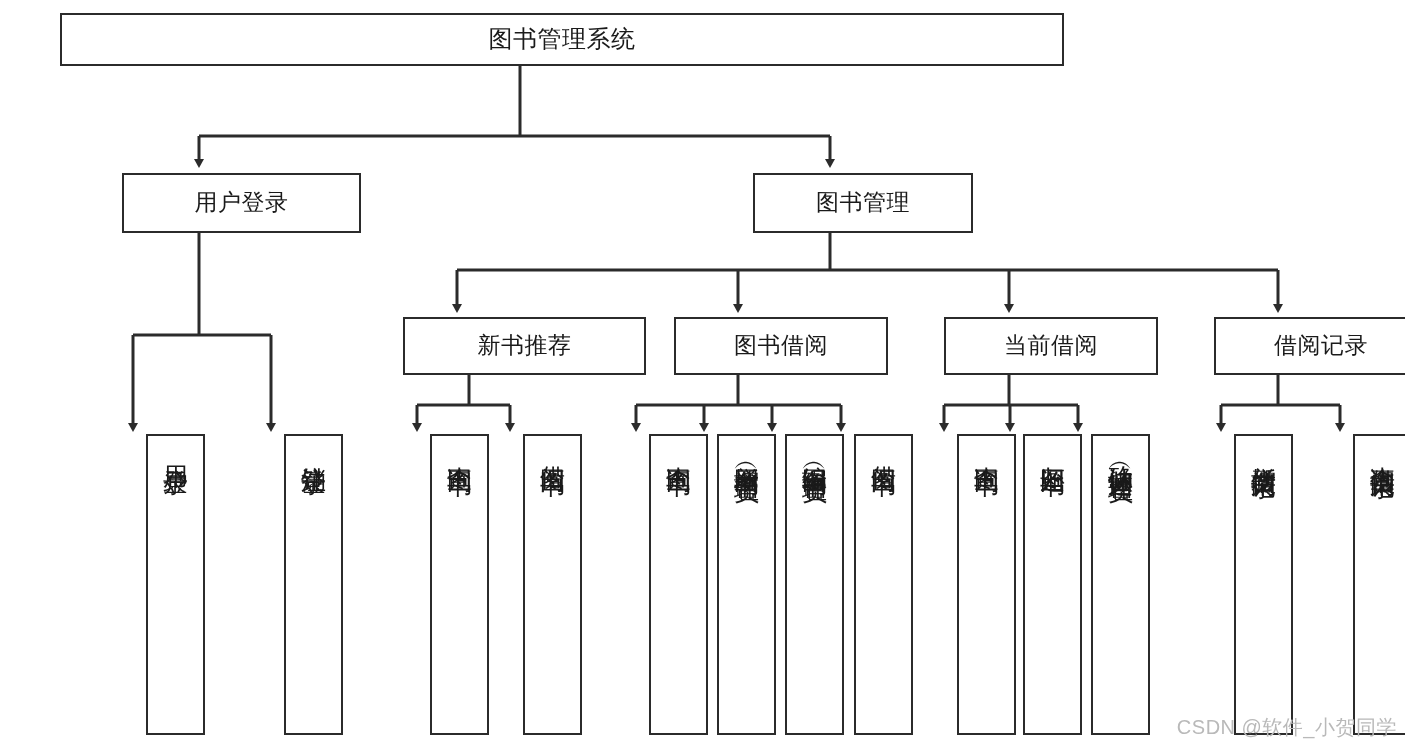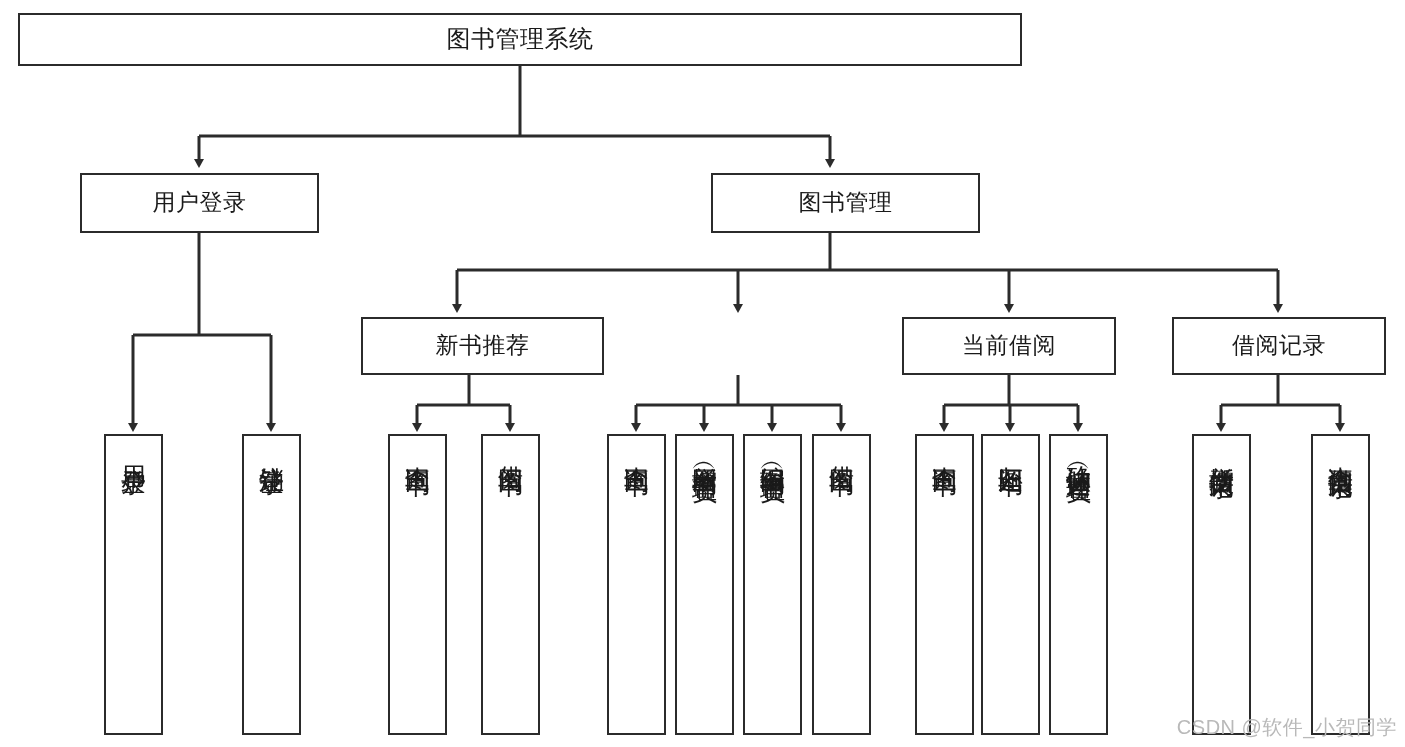--- a/index.html
+++ b/index.html
@@ -28,20 +28,21 @@
   .node {
     position: absolute;
     box-sizing: border-box;
     background: #ffffff;
     border: 2px solid #2b2b2b;
     display: flex;
     align-items: center;
     justify-content: center;
     color: #1a1a1a;
     z-index: 2;
+    margin-left: 42px;
   }
   .node .label {
     display: block;
     text-align: center;
     line-height: 1.18;
     letter-spacing: 0.5px;
   }
   .node.horiz .label {
     writing-mode: horizontal-tb;
     font-size: 23px;
@@ -126,27 +127,30 @@
     </g>
   </svg>
 
   <div class="node root horiz" style="left:18px; top:13px; width:1004px; height:53px;">
     <span class="label">图书管理系统</span>
   </div>
 
   <div class="node horiz" style="left:80px; top:173px; width:239px; height:60px;">
     <span class="label">用户登录</span>
   </div>
-  <div class="node horiz" style="left:711px; top:173px; width:269px; height:60px;">
+  <div class="node horiz" style="left:711px; top:173px; width:220px; height:60px;">
     <span class="label">图书管理</span>
   </div>
 
   <div class="node horiz" style="left:361px; top:317px; width:243px; height:58px;">
     <span class="label">新书推荐</span>
   </div>
+  <div class="node horiz" style="left:632px; top:317px; width:214px; height:58px;">
+    <span class="label">图书借阅</span>
+  </div>
   <div class="node horiz" style="left:1172px; top:317px; width:214px; height:58px;">
     <span class="label">借阅记录</span>
   </div>
   <div class="node horiz" style="left:902px; top:317px; width:214px; height:58px;">
     <span class="label">当前借阅</span>
   </div>
 
   <div class="node vert" style="left:104px; top:434px; width:59px; height:301px;">
     <span class="label">用户登录</span>
   </div>

